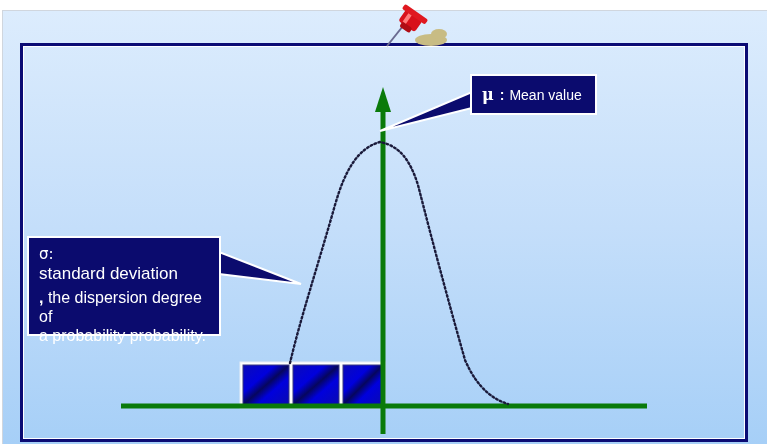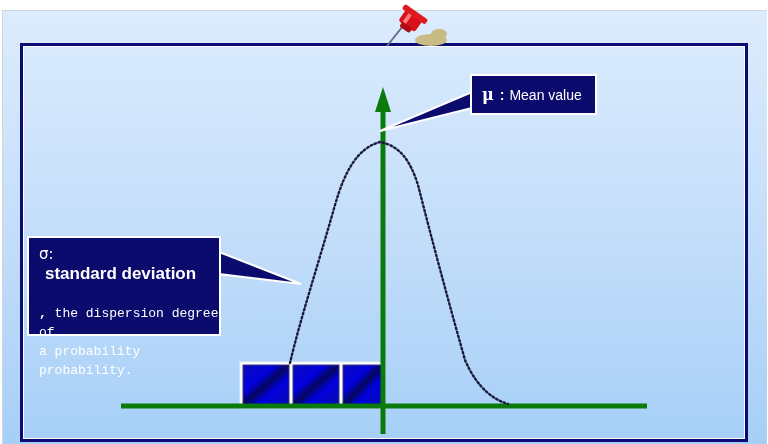--- a/index.html
+++ b/index.html
@@ -29,22 +29,22 @@
       display: flex; align-items: center; padding-left: 10px;
       font-size: 14px;
     }
     .callout-mean .mu { font-size: 16px; font-weight: bold; margin-right: 6px; font-family: "DejaVu Serif", serif; }
     .callout-mean .colon { font-weight: bold; margin-right: 5px; }
     .callout-sigma {
       left: 27px; top: 236px; width: 194px; height: 100px;
       padding: 8px 0 0 10px;
     }
     .sigma-symbol { font-size: 15px; line-height: 16px; font-family: "DejaVu Sans", sans-serif; }
-    .sigma-title { font-size: 17px; font-weight: bold; line-height: 22px; margin-top: 1px; margin-left: 6px; }
-    .sigma-desc { font-size: 13px; line-height: 19px; margin-top: 19px; font-family: Liberation Mono, monospace; }
+    .sigma-title { font-size: 17px; font-weight: normal; line-height: 22px; margin-top: 1px; }
+    .sigma-desc { font-size: 16px; line-height: 19px; margin-top: 3px; }
     .sigma-desc b { font-weight: bold; }
     .pin { position: absolute; left: 383px; top: 4px; }
   </style>
 </head>
 <body>
 
 <div class="panel"></div>
 <div class="frame"></div>
 
 <svg class="diagram" width="768" height="444" viewBox="0 0 768 444">

